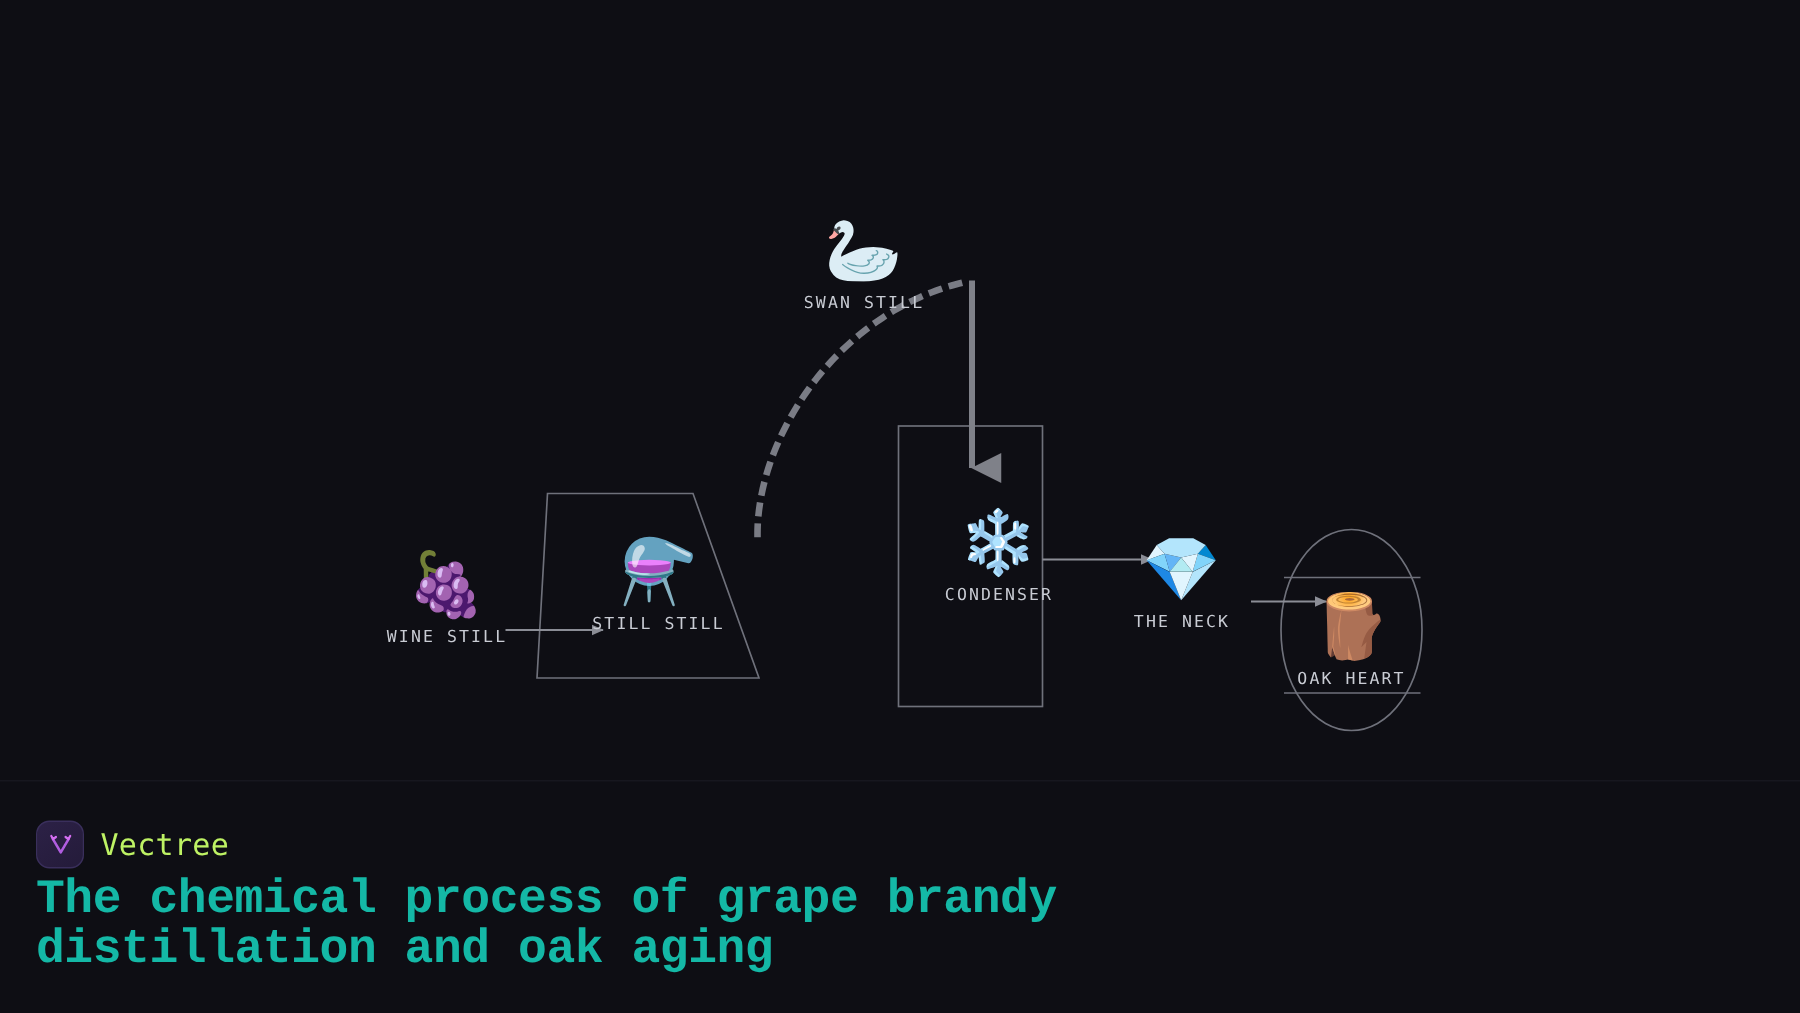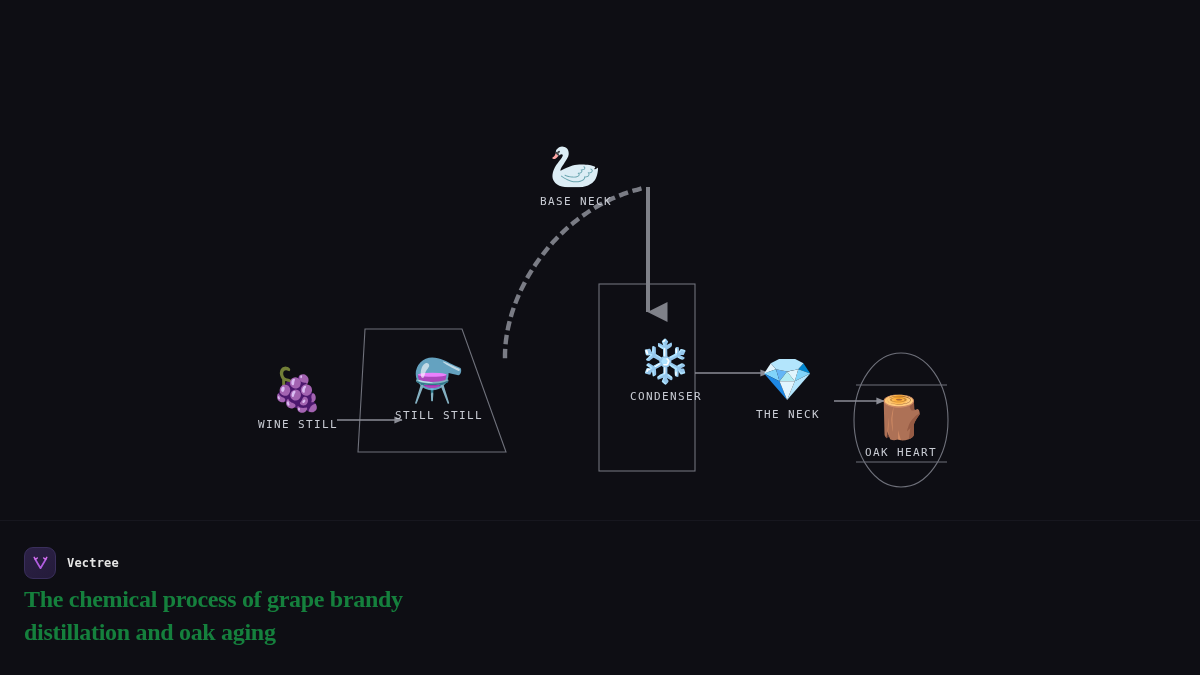--- a/index.html
+++ b/index.html
@@ -89,35 +89,35 @@
     border-radius: 9px;
     background: linear-gradient(145deg, #2c2146 0%, #241b3a 100%);
     border: 1px solid #3a2f5c;
     display: flex;
     align-items: center;
     justify-content: center;
     flex: 0 0 auto;
   }
   .brand-name {
     font-family: "DejaVu Sans Mono", "Liberation Mono", monospace;
-    font-size: 12px;
-    font-weight: bold;
-    color: #e5e5e5;
+    font-size: 20px;
+    font-weight: normal;
+    color: #bef264;
     letter-spacing: 0.2px;
   }
   #headline {
     position: absolute;
     left: 24px;
     top: 62px;
     width: 800px;
-    font-family: Liberation Serif, serif;
-    font-size: 24px;
+    font-family: Liberation Mono, monospace;
+    font-size: 32px;
     font-weight: bold;
     line-height: 33px;
-    color: #15803d;
+    color: #14b8a6;
     letter-spacing: -0.3px;
     white-space: pre-line;
   }
   #urlline {
     position: absolute;
     right: 24px;
     top: 105px;
     font-family: "DejaVu Sans Mono", "Liberation Mono", monospace;
     font-size: 13px;
     color: #6e7079;
@@ -165,21 +165,21 @@
       <div class="caption">WINE STILL</div>
     </div>
 
     <div class="node" style="left:439px; top:391px;">
       <div class="glyph">⚗️</div>
       <div class="caption">STILL STILL</div>
     </div>
 
     <div class="node" style="left:576px; top:177px;">
       <div class="glyph">🦢</div>
-      <div class="caption">BASE NECK</div>
+      <div class="caption">SWAN STILL</div>
     </div>
 
     <div class="node" style="left:666px; top:372px;">
       <div class="glyph">❄️</div>
       <div class="caption">CONDENSER</div>
     </div>
 
     <div class="node" style="left:788px; top:390px;">
       <div class="glyph">💎</div>
       <div class="caption">THE NECK</div>

